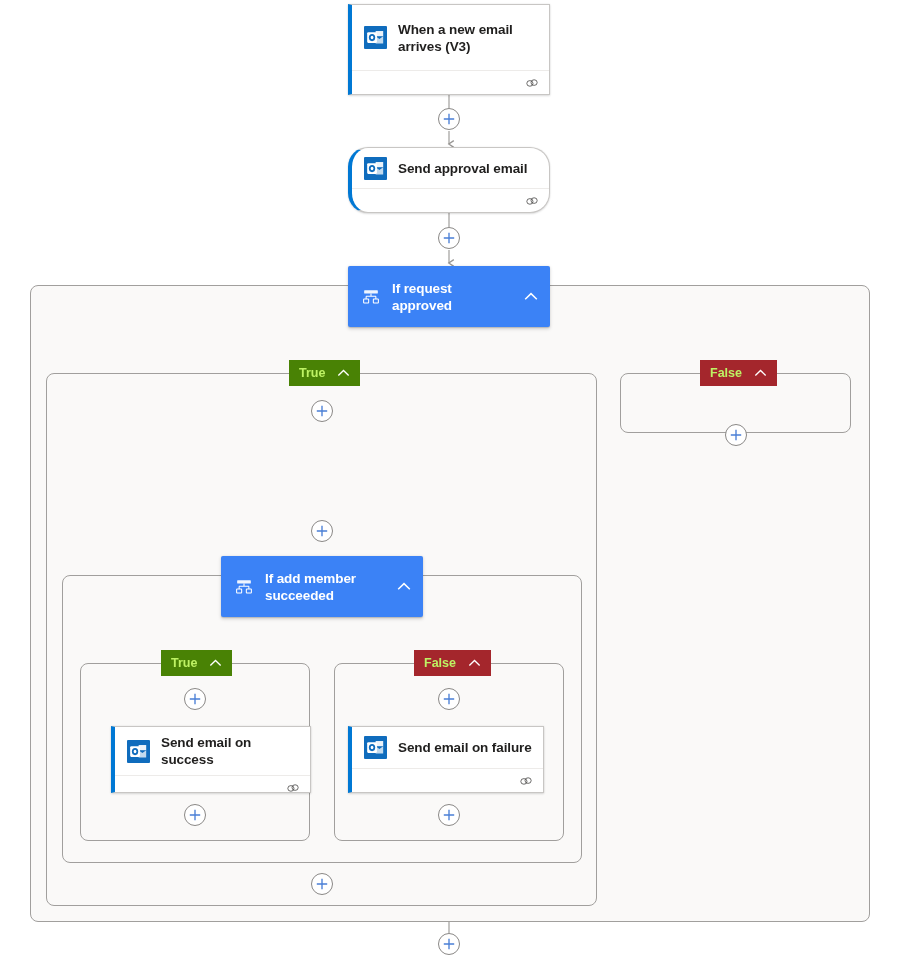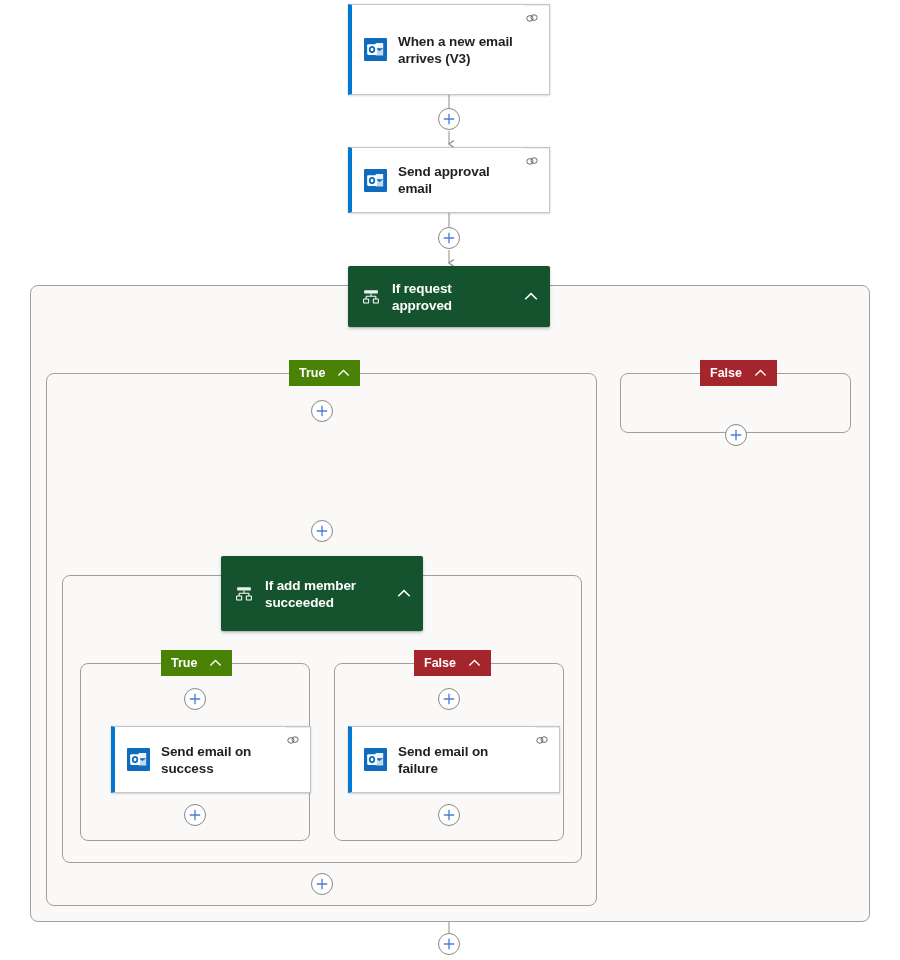--- a/index.html
+++ b/index.html
@@ -36,21 +36,21 @@
 
   
   .card {
     position: absolute;
     background: #ffffff;
     border: 1px solid #c8c6c4;
     border-left: 4px solid #0078d4;
     box-shadow: 0 1px 2px rgba(0,0,0,0.12), 0 0 2px rgba(0,0,0,0.08);
     z-index: 6;
     display: flex;
-    flex-direction: row;
+    flex-direction: column;
   }
   .card .card-head {
     display: flex;
     align-items: center;
     flex: 1 1 auto;
     padding: 7px 10px 7px 12px;
     gap: 11px;
   }
   .card .card-title {
     font-size: 13.5px;
@@ -74,21 +74,21 @@
     width: 23px; height: 23px;
     flex: 0 0 23px;
     border-radius: 1px;
     display: block;
   }
   .chain-icon { width: 14px; height: 12px; display: block; opacity: .85; }
 
   
   .cond {
     position: absolute;
-    background: #14532d;
+    background: #3b82f6;
     border-radius: 2px;
     box-shadow: 0 1.6px 3.6px rgba(0,0,0,0.18), 0 0.3px 0.9px rgba(0,0,0,0.12);
     z-index: 7;
     display: flex;
     align-items: center;
     padding: 0 12px 0 14px;
     gap: 12px;
   }
   .cond .cond-icon { width: 18px; height: 18px; flex: 0 0 18px; display:block; }
   .cond .cond-title {
@@ -103,21 +103,21 @@
 
   
   .badge {
     position: absolute;
     height: 26px;
     display: flex;
     align-items: center;
     gap: 12px;
     padding: 0 10px;
     z-index: 8;
-    color: #ffffff;
+    color: #bef264;
     font-size: 12.5px;
     font-weight: 700;
   }
   .badge.t { background: #498205; }
   .badge.f { background: #a4262c; text-align: right; }
   .badge .chev { width: 13px; height: 8px; display: block; }
 
   
   .plus {
     position: absolute;
@@ -210,21 +210,21 @@
       </svg>
     </div>
   </div>
 
   <div class="plus" style="left:438px; top:108px;">
     <svg viewBox="0 0 12 12">
       <path d="M6 0.8 V11.2 M0.8 6 H11.2" stroke="#4a7fd6" stroke-width="1.35"></path>
     </svg>
   </div>
 
-  <div class="card" style="left:348px; top:147px; width:202px; height:66px;">
+  <div class="card" style="left:348px; top:147px; width:202px; height:66px;border-radius:20px;">
     <div class="card-head">
       <svg class="app-icon" viewBox="0 0 32 32">
         <rect width="32" height="32" fill="#0f6cbd"></rect>
         <rect x="16.2" y="7" width="10.5" height="7.2" fill="#ffffff" opacity="0.92"></rect>
         <path d="M16.2 14.2 L21.4 18.1 L26.7 14.2 L26.7 24.2 L16.2 24.2 Z" fill="#ffffff" opacity="0.75"></path>
         <rect x="4.4" y="8.6" width="13.6" height="15" rx="1.6" fill="#ffffff"></rect>
         <ellipse cx="11.2" cy="16.1" rx="4.4" ry="5" fill="#0f6cbd"></ellipse>
         <ellipse cx="11.2" cy="16.1" rx="1.9" ry="2.5" fill="#ffffff"></ellipse>
       </svg>
       <span class="card-title">Send approval email</span>
@@ -275,21 +275,21 @@
 
 
   <div class="plus" style="left:311px; top:520px;">
     <svg viewBox="0 0 12 12">
       <path d="M6 0.8 V11.2 M0.8 6 H11.2" stroke="#4a7fd6" stroke-width="1.35"></path>
     </svg>
   </div>
 
   <div class="scope" style="left:62px; top:575px; width:520px; height:288px;"></div>
 
-  <div class="cond" style="left:221px; top:556px; width:202px; height:75px;">
+  <div class="cond" style="left:221px; top:556px; width:202px; height:61px;">
     <svg class="cond-icon" viewBox="0 0 20 20">
       <rect x="2.4" y="2.6" width="15.2" height="3.6" rx="0.6" fill="#ffffff" opacity="0.92"></rect>
       <path d="M10 6.2 V9.2 M4.6 9.2 H15.4 M4.6 9.2 V12.2 M15.4 9.2 V12.2" stroke="#ffffff" stroke-width="1.15" fill="none"></path>
       <rect x="1.8" y="12.3" width="5.6" height="4.3" rx="0.6" fill="none" stroke="#ffffff" stroke-width="1.15"></rect>
       <rect x="12.6" y="12.3" width="5.6" height="4.3" rx="0.6" fill="none" stroke="#ffffff" stroke-width="1.15"></rect>
     </svg>
     <span class="cond-title">If add member succeeded</span>
     <svg class="chev" viewBox="0 0 14 9">
       <path d="M1.2 7.2 L7 1.6 L12.8 7.2" fill="none" stroke="#ffffff" stroke-width="1.5"></path>
     </svg>
@@ -344,21 +344,21 @@
       <path d="M1.2 7.2 L7 1.6 L12.8 7.2" fill="none" stroke="#ffffff" stroke-width="1.5"></path>
     </svg>
   </div>
 
   <div class="plus" style="left:438px; top:688px;">
     <svg viewBox="0 0 12 12">
       <path d="M6 0.8 V11.2 M0.8 6 H11.2" stroke="#4a7fd6" stroke-width="1.35"></path>
     </svg>
   </div>
 
-  <div class="card" style="left:348px; top:726px; width:212px; height:67px;">
+  <div class="card" style="left:348px; top:726px; width:196px; height:67px;">
     <div class="card-head">
       <svg class="app-icon" viewBox="0 0 32 32">
         <rect width="32" height="32" fill="#0f6cbd"></rect>
         <rect x="16.2" y="7" width="10.5" height="7.2" fill="#ffffff" opacity="0.92"></rect>
         <path d="M16.2 14.2 L21.4 18.1 L26.7 14.2 L26.7 24.2 L16.2 24.2 Z" fill="#ffffff" opacity="0.75"></path>
         <rect x="4.4" y="8.6" width="13.6" height="15" rx="1.6" fill="#ffffff"></rect>
         <ellipse cx="11.2" cy="16.1" rx="4.4" ry="5" fill="#0f6cbd"></ellipse>
         <ellipse cx="11.2" cy="16.1" rx="1.9" ry="2.5" fill="#ffffff"></ellipse>
       </svg>
       <span class="card-title">Send email on failure</span>

